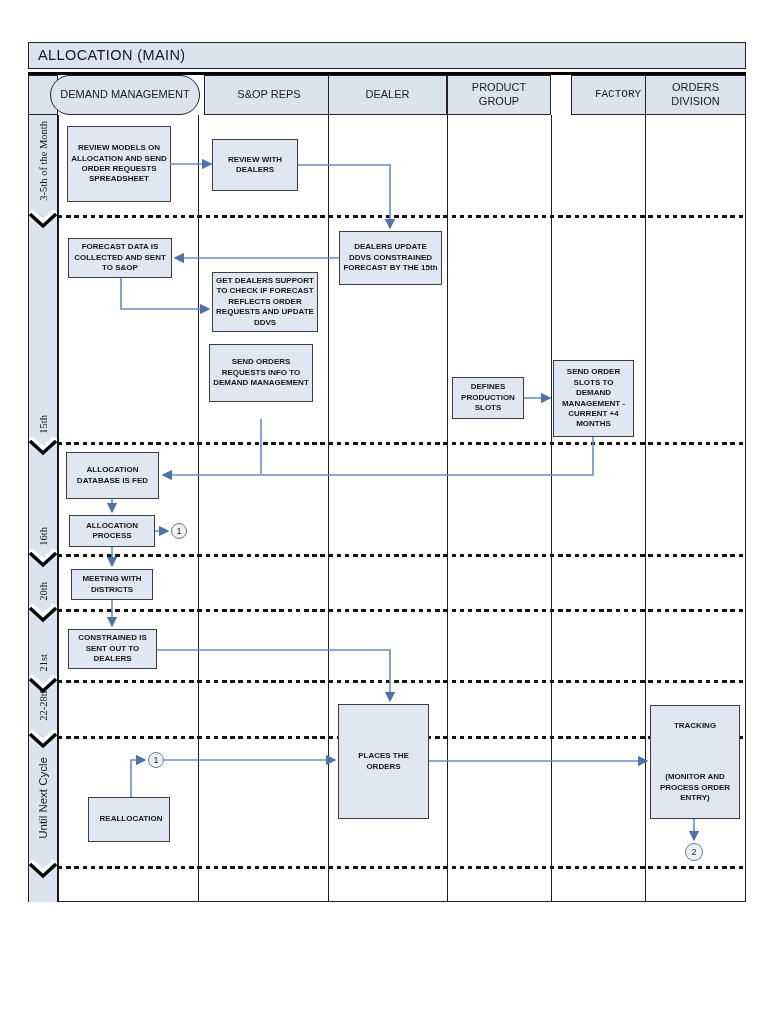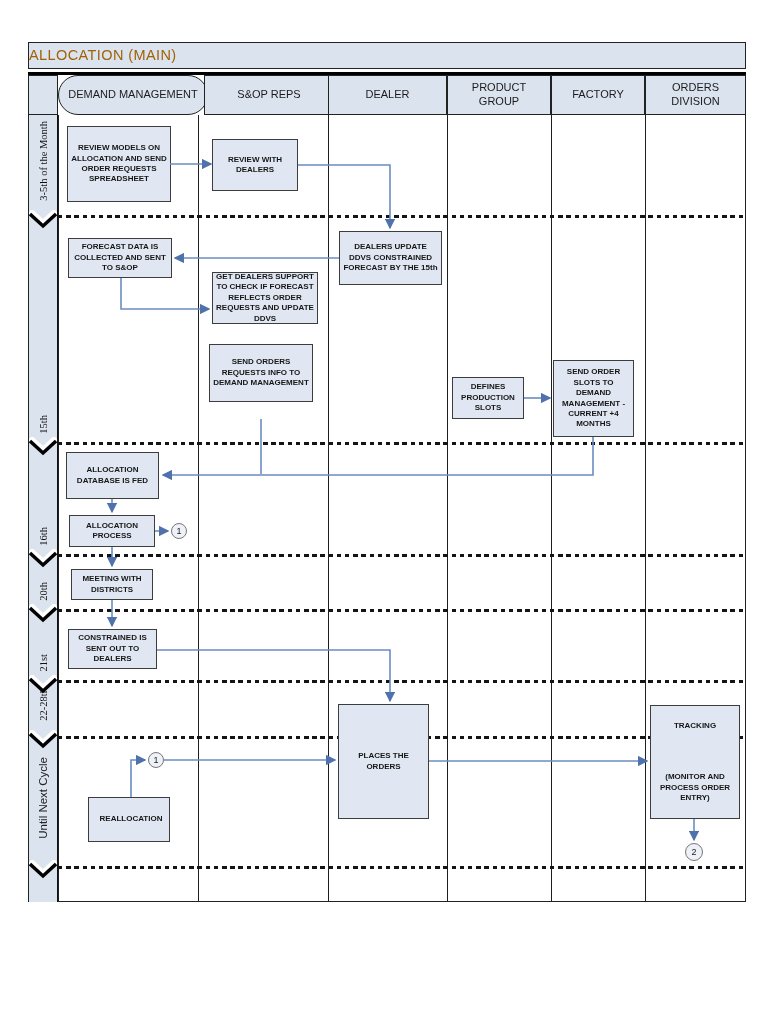--- a/index.html
+++ b/index.html
@@ -5,21 +5,21 @@
   :root{
     --arrow:#6b8cc3; --arrowhead:#4f72ad; --panel:#dbe3ef; --boxfill:#e1e7f2;
     --boxborder:#3d3d3d; --ink:#161616; --grid:#1f1f1f;
   }
   *{margin:0;padding:0;box-sizing:border-box;}
   html,body{width:768px;height:1024px;background:#ffffff;font-family:"Liberation Sans",sans-serif;}
   .abs{position:absolute;}
   #canvas{position:relative;width:768px;height:1024px;background:#fff;overflow:hidden;}
 
   .title-bar{left:28px;top:42px;width:718px;height:27px;background:var(--panel);
-    border:1.5px solid #222;color:#a16207;font-size:14.5px;line-height:24px;letter-spacing:.4px;}
+    border:1.5px solid #222;color:#0f172a;font-size:14.5px;line-height:24px;padding-left:9px;letter-spacing:.4px;}
   .thick-rule{left:28px;top:72px;width:718px;height:3px;background:#000;}
 
   .hcell{top:75px;height:40px;background:var(--panel);border:1.3px solid #222;
     display:flex;align-items:center;justify-content:center;text-align:center;
     font-size:11px;color:#1b1b1b;line-height:1.25;padding:0 4px;}
 
   .body-frame{left:28px;top:75px;width:718px;height:827px;border-left:1.5px solid #222;border-right:1.5px solid #222;border-bottom:1.5px solid #222;}
   .vline{top:115px;height:787px;width:1.4px;background:var(--grid);}
 
   .sidebar{left:29px;top:115px;width:29px;height:787px;background:var(--panel);border-right:1.4px solid #111;}
@@ -45,25 +45,25 @@
 </style>
 </head>
 <body>
 
 <div id="canvas">
 
   <div class="abs title-bar">ALLOCATION (MAIN)</div>
   <div class="abs thick-rule"></div>
 
   <div class="abs hcell" style="left:28px;width:30px;"></div>
-  <div class="abs hcell" style="left:58px;width:150px;border-radius:20px;">DEMAND MANAGEMENT</div>
+  <div class="abs hcell" style="left:50px;width:150px;border-radius:20px;">DEMAND MANAGEMENT</div>
   <div class="abs hcell" style="left:204px;width:130px;">S&amp;OP REPS</div>
   <div class="abs hcell" style="left:328px;width:119px;">DEALER</div>
   <div class="abs hcell" style="left:447px;width:104px;">PRODUCT GROUP</div>
-  <div class="abs hcell" style="left:551px;width:94px;">FACTORY</div>
+  <div class="abs hcell" style="left:571px;width:94px;font-family:Liberation Mono, monospace;">FACTORY</div>
   <div class="abs hcell" style="left:645px;width:101px;">ORDERS DIVISION</div>
 
   <div class="abs body-frame"></div>
   <div class="abs vline" style="left:58px;"></div>
   <div class="abs vline" style="left:198px;"></div>
   <div class="abs vline" style="left:328px;"></div>
   <div class="abs vline" style="left:447px;"></div>
   <div class="abs vline" style="left:551px;"></div>
   <div class="abs vline" style="left:645px;"></div>
 
@@ -123,21 +123,21 @@
       <polyline points="1,4 14,16 27,4" stroke="#000" stroke-width="3.4" fill="none"></polyline>
     </svg>
   <svg class="abs chev" style="top:860px;">
       <polyline points="1,1 14,13 27,1" stroke="#fff" stroke-width="6" fill="none"></polyline>
       <polyline points="1,4 14,16 27,4" stroke="#000" stroke-width="3.4" fill="none"></polyline>
     </svg>
 
   <div class="abs fbox" style="left:67px;top:126px;width:104px;height:76px;">REVIEW MODELS ON ALLOCATION AND SEND ORDER REQUESTS SPREADSHEET</div>
   <div class="abs fbox" style="left:212px;top:139px;width:86px;height:52px;">REVIEW WITH DEALERS</div>
   <div class="abs fbox" style="left:68px;top:238px;width:104px;height:40px;">FORECAST DATA IS COLLECTED AND SENT TO  S&amp;OP</div>
-  <div class="abs fbox" style="left:212px;top:272px;width:106px;height:52px;">GET DEALERS SUPPORT TO CHECK IF FORECAST REFLECTS ORDER REQUESTS AND UPDATE DDVS</div>
+  <div class="abs fbox" style="left:212px;top:272px;width:106px;height:60px;">GET DEALERS SUPPORT TO CHECK IF FORECAST REFLECTS ORDER REQUESTS AND UPDATE DDVS</div>
   <div class="abs fbox" style="left:209px;top:344px;width:104px;height:58px;">SEND ORDERS REQUESTS INFO TO DEMAND MANAGEMENT</div>
   <div class="abs fbox" style="left:339px;top:231px;width:103px;height:54px;">DEALERS UPDATE DDVS CONSTRAINED FORECAST BY THE 15th</div>
   <div class="abs fbox" style="left:452px;top:377px;width:72px;height:42px;">DEFINES PRODUCTION SLOTS</div>
   <div class="abs fbox" style="left:553px;top:360px;width:81px;height:77px;">SEND ORDER SLOTS TO DEMAND MANAGEMENT - CURRENT +4 MONTHS</div>
   <div class="abs fbox" style="left:66px;top:452px;width:93px;height:47px;">ALLOCATION DATABASE IS FED</div>
   <div class="abs fbox" style="left:69px;top:515px;width:86px;height:32px;">ALLOCATION PROCESS</div>
   <div class="abs fbox" style="left:71px;top:569px;width:82px;height:31px;">MEETING WITH DISTRICTS</div>
   <div class="abs fbox" style="left:68px;top:629px;width:89px;height:40px;">CONSTRAINED IS SENT OUT TO DEALERS</div>
   <div class="abs fbox" style="left:338px;top:704px;width:91px;height:115px;">PLACES THE ORDERS</div>
   <div class="abs fbox" style="left:88px;top:797px;width:82px;height:45px;padding-left:7px;">REALLOCATION</div>

